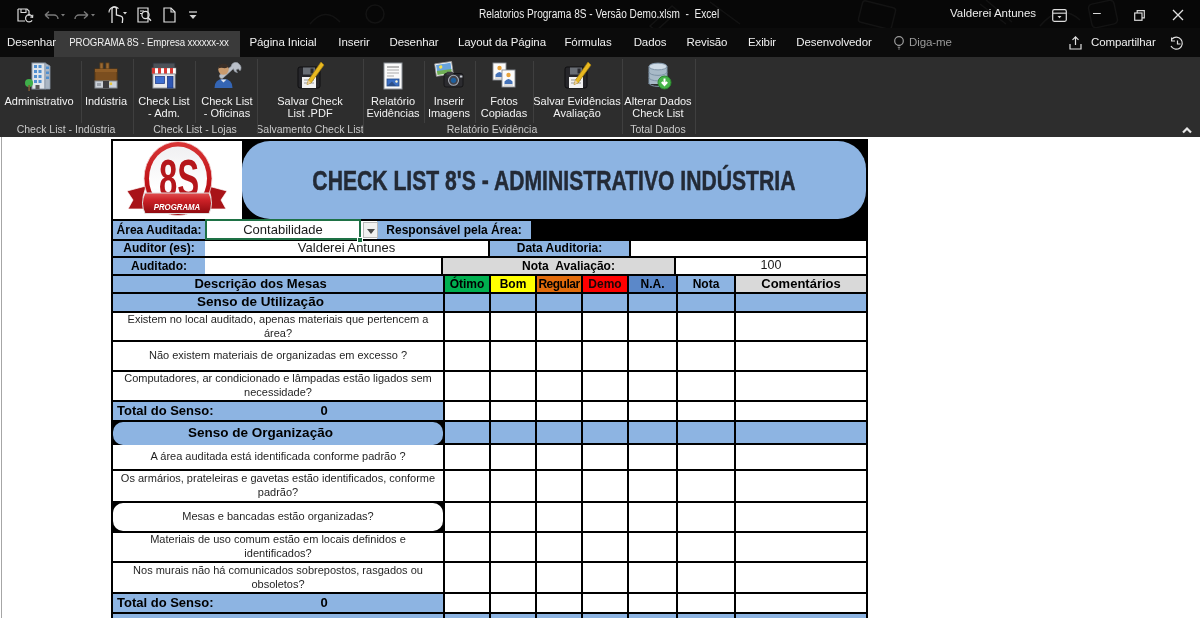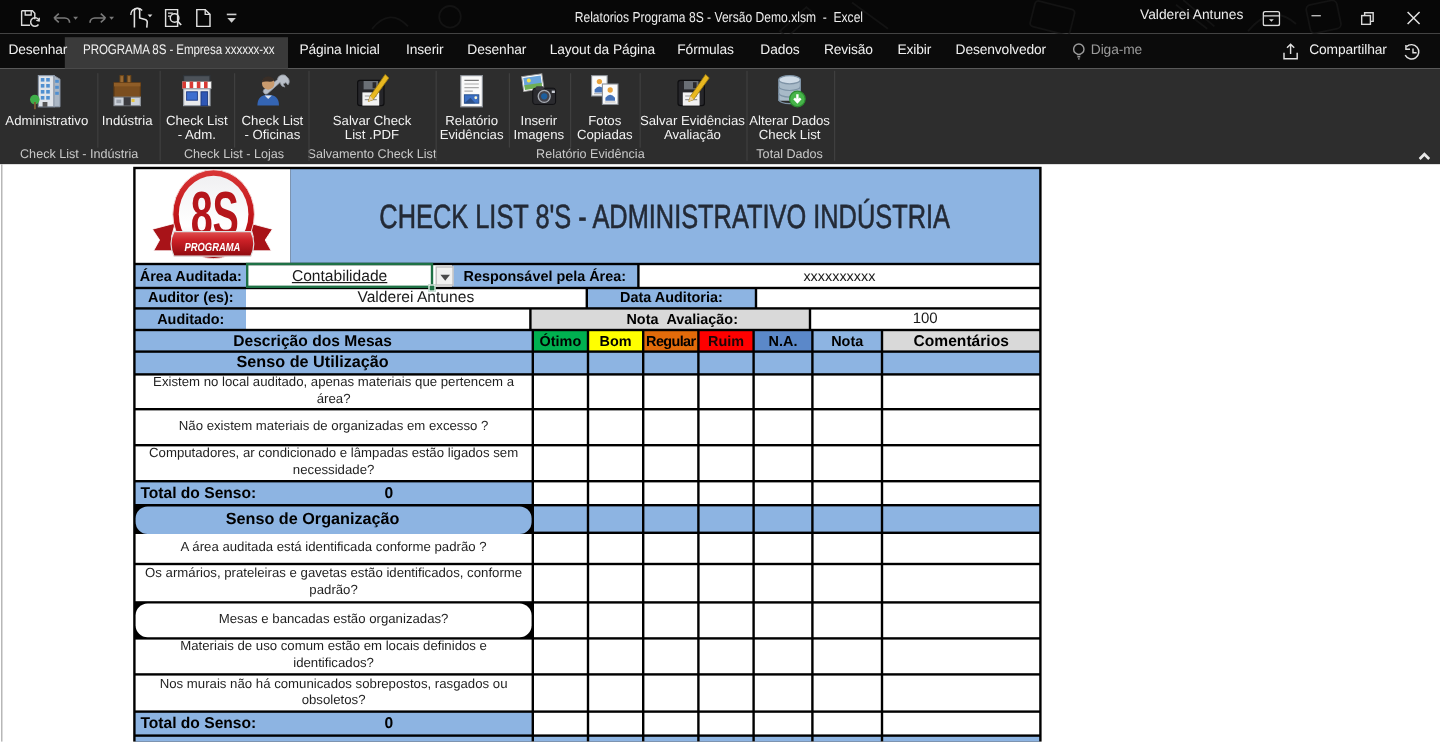--- a/index.html
+++ b/index.html
@@ -24,21 +24,21 @@
 .ricon { position:absolute; top:3px; width:32px; height:32px; }
 
 #tbl { position:absolute; left:111px; top:2px; width:757px; height:479px; background:#000; }
 .c  { position:absolute; display:flex; align-items:center; justify-content:center;
       font-size:11px; color:#1a1a1a; text-align:center; line-height:1.25; }
 .bl { background:#8db4e2; }
 .wh { background:#fff; }
 .gy { background:#d9d9d9; }
 .lab { font-weight:bold; font-size:12px; color:#000; }
 .lab2 { font-weight:bold; font-size:13px; color:#000; }
-.tit { font-size:28px; color:#232a36; font-weight:400; -webkit-text-stroke:0.5px #232a36; }
+.tit { font-size:28px; color:#232a36; font-weight:700;border-radius:28px; -webkit-text-stroke:0.5px #232a36; }
 .tit span { display:inline-block; transform:scaleX(0.755); transform-origin:center; white-space:nowrap; }
 .qq { font-size:11px; color:#1f1f1f; }
 #selbox { position:absolute; left:94px; top:80px; width:156px; height:21px;
   border:2px solid #1e7145; z-index:5; }
 #selhandle { position:absolute; left:246px; top:98px; width:6px; height:6px;
   background:#1e7145; border:1px solid #fff; z-index:6; }
 #ddbtn { position:absolute; left:252px; top:83px; width:15px; height:16px;
   background:#f1f1f0; border:1px solid #b9b9b9; z-index:4; }
 #ddbtn:after { content:""; position:absolute; left:3px; top:6px; width:0; height:0;
   border:4px solid transparent; border-top:5px solid #4a4a4a; }
@@ -316,37 +316,36 @@
           </g>
 </svg>
 <div id="selbox"></div>
         <div id="selhandle"></div>
         <div id="ddbtn"></div>
 <div class="c bl tit" style="left:131px;top:2px;width:624px;height:78px;">
           <span>CHECK LIST 8'S - ADMINISTRATIVO INDÚSTRIA</span>
         </div>
 <div class="c bl lab" style="left:2px;top:82px;width:92px;height:18px;">Área Auditada:</div>
 <div class="c wh" style="left:94px;top:82px;width:172px;height:18px;font-size:13px;">
-          <span style="margin-right:16px;text-decoration:underline;">Contabilidade</span>
+          <span style="margin-right:16px;">Contabilidade</span>
         </div>
 <div class="c bl lab" style="left:266px;top:82px;width:154px;height:18px;">Responsável pela Área:</div>
-<div class="c wh" style="left:422px;top:82px;width:333px;height:18px;font-size:12px;">xxxxxxxxxx</div>
 <div class="c bl lab" style="left:2px;top:102px;width:92px;height:15px;">Auditor (es):</div>
 <div class="c wh" style="left:94px;top:102px;width:283px;height:15px;font-size:13px;">Valderei Antunes</div>
 <div class="c bl lab" style="left:379px;top:102px;width:139px;height:15px;">Data Auditoria:</div>
 <div class="c wh" style="left:520px;top:102px;width:235px;height:15px;"></div>
 <div class="c bl lab" style="left:2px;top:119px;width:92px;height:16px;">Auditado:</div>
 <div class="c wh" style="left:94px;top:119px;width:236px;height:16px;"></div>
 <div class="c gy lab" style="left:332px;top:119px;width:231px;height:16px;padding-left:20px;">Nota&nbsp;&nbsp;Avaliação:</div>
 <div class="c wh" style="left:565px;top:119px;width:190px;height:16px;font-size:12.5px;">100</div>
 <div class="c bl lab2" style="left:2px;top:137px;width:330px;height:16px;padding-right:35px;">Descrição dos Mesas</div>
 <div class="c lab" style="left:334px;top:137px;width:44px;height:16px;background:#00b050;">Ótimo</div>
 <div class="c lab" style="left:380px;top:137px;width:44px;height:16px;background:#ffff00;">Bom</div>
 <div class="c lab" style="left:426px;top:137px;width:44px;height:16px;background:#e26b0a;letter-spacing:-0.5px;">Regular</div>
-<div class="c lab" style="left:472px;top:137px;width:44px;height:16px;background:#ff0000;color:#1c0707;">Ruim</div>
+<div class="c lab" style="left:472px;top:137px;width:44px;height:16px;background:#ff0000;color:#1c0707;">Demo</div>
 <div class="c lab" style="left:518px;top:137px;width:47px;height:16px;background:#5b88c9;">N.A.</div>
 <div class="c bl lab" style="left:567px;top:137px;width:56px;height:16px;">Nota</div>
 <div class="c gy lab2" style="left:625px;top:137px;width:130px;height:16px;">Comentários</div>
 <div class="c bl lab2" style="left:2px;top:155px;width:330px;height:17px;padding-right:35px;font-size:13.5px;">Senso de Utilização</div>
 <div class="c bl" style="left:334px;top:155px;width:44px;height:17px;"></div>
 <div class="c bl" style="left:380px;top:155px;width:44px;height:17px;"></div>
 <div class="c bl" style="left:426px;top:155px;width:44px;height:17px;"></div>
 <div class="c bl" style="left:472px;top:155px;width:44px;height:17px;"></div>
 <div class="c bl" style="left:518px;top:155px;width:47px;height:17px;"></div>
 <div class="c bl" style="left:567px;top:155px;width:56px;height:17px;"></div>

